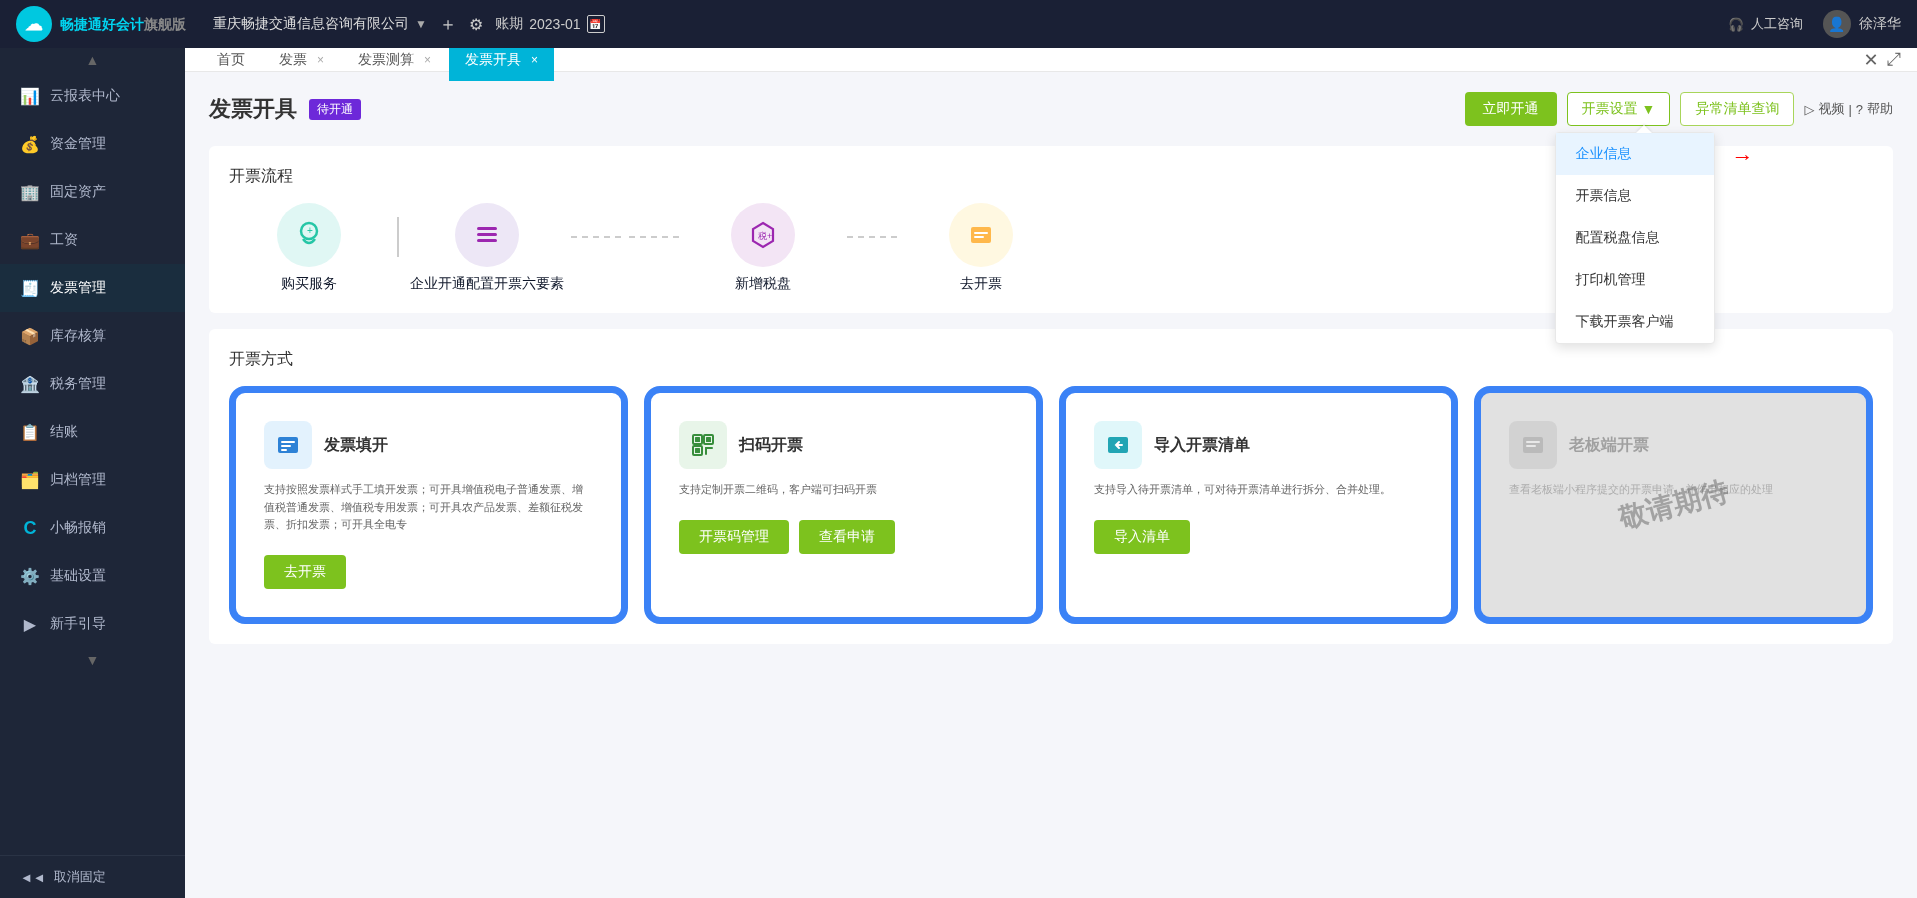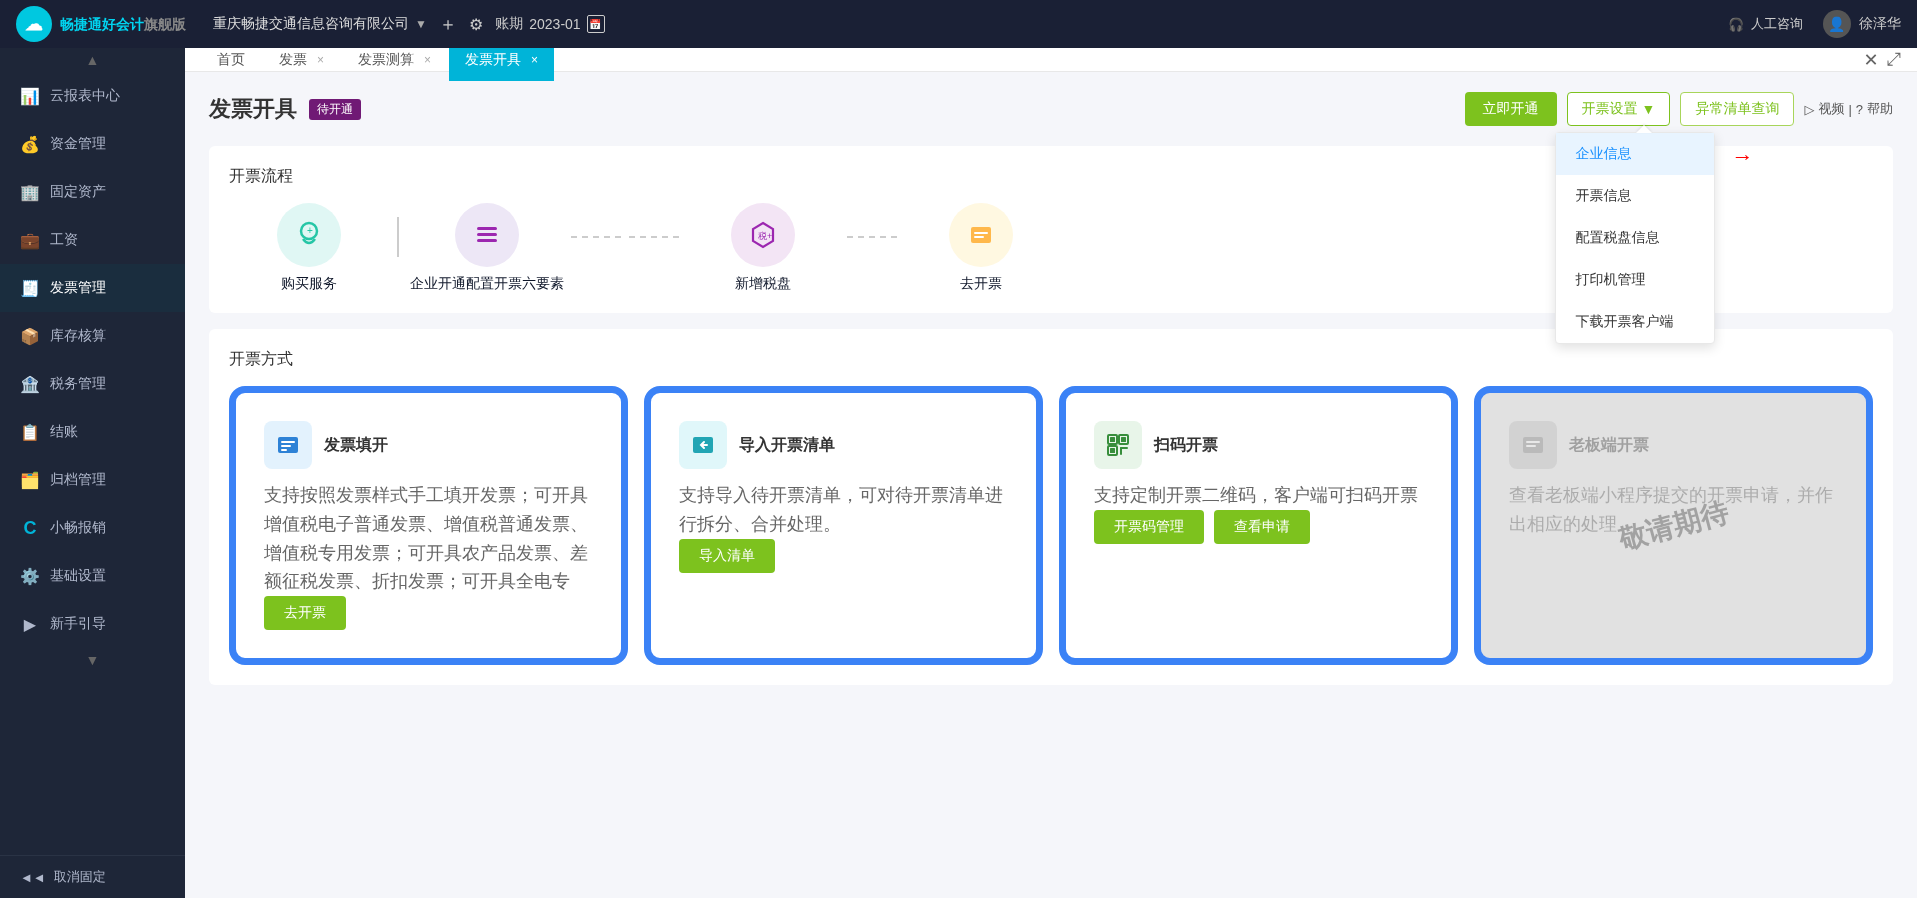--- a/index.html
+++ b/index.html
@@ -50,21 +50,21 @@
     .tab-bar-close { font-size: 18px; color: #666; cursor: pointer; }
     .tab-bar-expand { font-size: 18px; color: #666; cursor: pointer; }
 
     
     .page-content { flex: 1; overflow-y: auto; padding: 20px 24px; }
 
     
     .page-header { display: flex; align-items: center; justify-content: space-between; margin-bottom: 20px; }
     .page-title-area { display: flex; align-items: center; gap: 12px; }
     .page-title { font-size: 22px; font-weight: bold; color: #333; }
-    .status-badge { background: #701a75; color: #fff; font-size: 12px; padding: 2px 8px; border-radius: 3px; }
+    .status-badge { background: #6d28d9; color: #fff; font-size: 12px; padding: 2px 8px; border-radius: 3px; }
     .header-actions { display: flex; align-items: center; gap: 10px; position: relative; }
     .btn-green { background: #7dc21e; color: #fff; border: none; padding: 8px 18px; border-radius: 4px; cursor: pointer; font-size: 14px; }
     .btn-outline-green { background: #fff; color: #7dc21e; border: 1.5px solid #7dc21e; padding: 7px 14px; border-radius: 4px; cursor: pointer; font-size: 14px; display: flex; align-items: center; gap: 4px; }
     .btn-outline-light { background: #fff; color: #7dc21e; border: 1.5px solid #a8d55a; padding: 7px 14px; border-radius: 4px; cursor: pointer; font-size: 14px; }
     .btn-help { background: transparent; border: none; color: #555; font-size: 13px; cursor: pointer; display: flex; align-items: center; gap: 4px; }
 
     
     .dropdown-menu { position: absolute; top: 40px; left: 90px; background: #fff; border: 1px solid #e8e8e8; border-radius: 4px; box-shadow: 0 4px 12px rgba(0,0,0,0.12); z-index: 100; min-width: 160px; }
     .dropdown-item { padding: 12px 20px; cursor: pointer; color: #333; font-size: 14px; }
     .dropdown-item.highlighted { background: #e8f4ff; color: #1890ff; }
@@ -88,21 +88,21 @@
     
     .billing-methods { display: grid; grid-template-columns: 1fr 1fr 1fr 1fr; gap: 16px; }
     .method-card { border: 7px solid #3b82f6; border-radius: 16px; padding: 28px; background: #fff; }
     .method-card.disabled { background: #f5f5f5; position: relative; overflow: hidden; }
     .method-header { display: flex; align-items: center; gap: 12px; margin-bottom: 12px; }
     .method-icon { width: 48px; height: 48px; border-radius: 8px; display: flex; align-items: center; justify-content: center; font-size: 22px; }
     .method-icon.blue { background: #e3f2fd; color: #1976d2; }
     .method-icon.cyan { background: #e0f7fa; color: #0097a7; }
     .method-icon.green { background: #e8f5e9; color: #388e3c; }
     .method-title { font-size: 16px; font-weight: bold; color: #333; }
-    .method-desc { font-size: 18px; color: #666; line-height: 1.6; margin-bottom: 0; }
+    .method-desc { font-size: 11px; color: #666; line-height: 1.6; margin-bottom: 21px; }
     .method-btn { background: #7dc21e; color: #fff; border: none; padding: 8px 20px; border-radius: 4px; cursor: pointer; font-size: 14px; }
     .disabled-overlay { position: absolute; inset: 0; background: rgba(180,180,180,0.3); display: flex; align-items: center; justify-content: center; }
     .disabled-text { font-size: 28px; color: rgba(100,100,100,0.5); font-weight: bold; transform: rotate(-15deg); }
 
     
     ::-webkit-scrollbar { width: 6px; }
     ::-webkit-scrollbar-track { background: #f1f1f1; }
     ::-webkit-scrollbar-thumb { background: #ccc; border-radius: 3px; }
   </style>
 </head>
@@ -345,34 +345,20 @@
                     </svg>
                 </div>
                 <span class="method-title">发票填开</span>
               </div>
               <div class="method-desc">支持按照发票样式手工填开发票；可开具增值税电子普通发票、增值税普通发票、增值税专用发票；可开具农产品发票、差额征税发票、折扣发票；可开具全电专</div>
               <button class="method-btn">去开票</button>
             </div>
 
             <div class="method-card">
               <div class="method-header">
-                <div class="method-icon cyan">
-                  <svg width="28" height="28" viewBox="0 0 28 28">
-                      <rect x="4" y="6" width="20" height="16" rx="2" fill="#0097a7" opacity="0.85"></rect>
-                      <path d="M18 14 L12 14 M15 11 L12 14 L15 17" fill="none" stroke="white" stroke-width="2" stroke-linecap="round"></path>
-                    </svg>
-                </div>
-                <span class="method-title">导入开票清单</span>
-              </div>
-              <div class="method-desc">支持导入待开票清单，可对待开票清单进行拆分、合并处理。</div>
-              <button class="method-btn">导入清单</button>
-            </div>
-
-            <div class="method-card">
-              <div class="method-header">
                 <div class="method-icon green">
                   <svg width="28" height="28" viewBox="0 0 28 28">
                       <rect x="4" y="4" width="9" height="9" rx="1" fill="none" stroke="#388e3c" stroke-width="2"></rect>
                       <rect x="15" y="4" width="9" height="9" rx="1" fill="none" stroke="#388e3c" stroke-width="2"></rect>
                       <rect x="4" y="15" width="9" height="9" rx="1" fill="none" stroke="#388e3c" stroke-width="2"></rect>
                       <rect x="6" y="6" width="5" height="5" rx="0.5" fill="#388e3c"></rect>
                       <rect x="17" y="6" width="5" height="5" rx="0.5" fill="#388e3c"></rect>
                       <rect x="6" y="17" width="5" height="5" rx="0.5" fill="#388e3c"></rect>
                       <rect x="16" y="16" width="2" height="8" rx="1" fill="#388e3c"></rect>
                       <rect x="16" y="16" width="8" height="2" rx="1" fill="#388e3c"></rect>
@@ -380,20 +366,34 @@
                 </div>
                 <span class="method-title">扫码开票</span>
               </div>
               <div class="method-desc">支持定制开票二维码，客户端可扫码开票</div>
               <div style="display:flex;gap:10px;">
                 <button class="method-btn">开票码管理</button>
                 <button class="method-btn">查看申请</button>
               </div>
             </div>
 
+            <div class="method-card">
+              <div class="method-header">
+                <div class="method-icon cyan">
+                  <svg width="28" height="28" viewBox="0 0 28 28">
+                      <rect x="4" y="6" width="20" height="16" rx="2" fill="#0097a7" opacity="0.85"></rect>
+                      <path d="M18 14 L12 14 M15 11 L12 14 L15 17" fill="none" stroke="white" stroke-width="2" stroke-linecap="round"></path>
+                    </svg>
+                </div>
+                <span class="method-title">导入开票清单</span>
+              </div>
+              <div class="method-desc">支持导入待开票清单，可对待开票清单进行拆分、合并处理。</div>
+              <button class="method-btn">导入清单</button>
+            </div>
+
             <div class="method-card disabled">
               <div class="method-header">
                 <div class="method-icon" style="background:#e0e0e0;color:#999;">
                   <svg width="28" height="28" viewBox="0 0 28 28">
                       <rect x="4" y="6" width="20" height="16" rx="2" fill="#bdbdbd"></rect>
                       <rect x="7" y="10" width="14" height="2" rx="1" fill="white"></rect>
                       <rect x="7" y="14" width="10" height="2" rx="1" fill="white"></rect>
                     </svg>
                 </div>
                 <span class="method-title" style="color:#999;">老板端开票</span>

